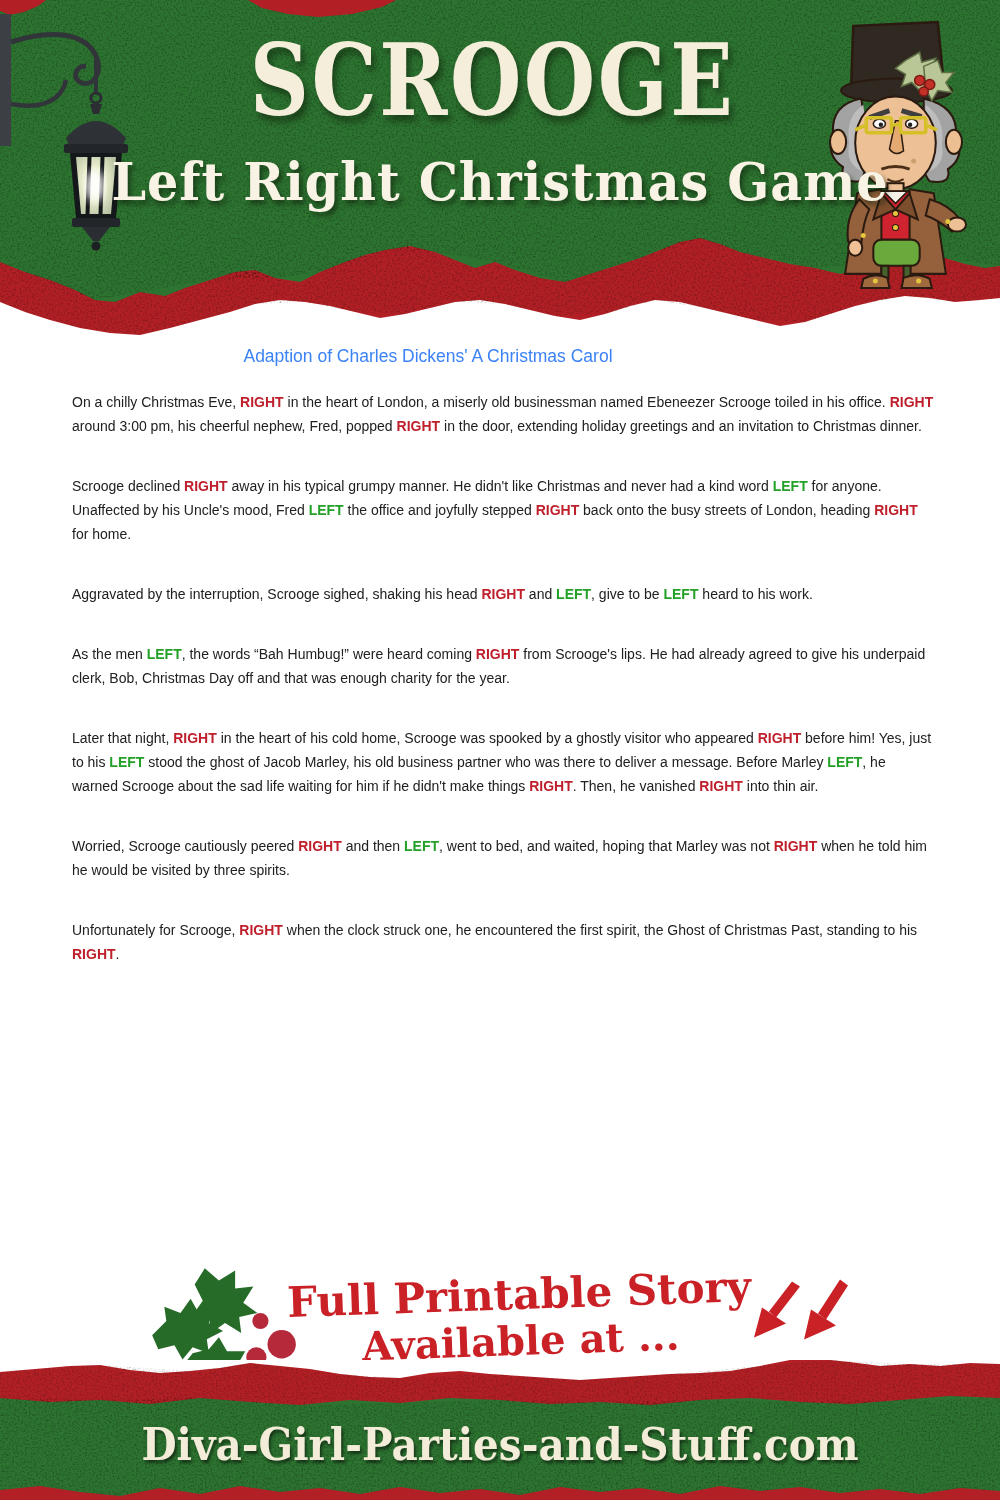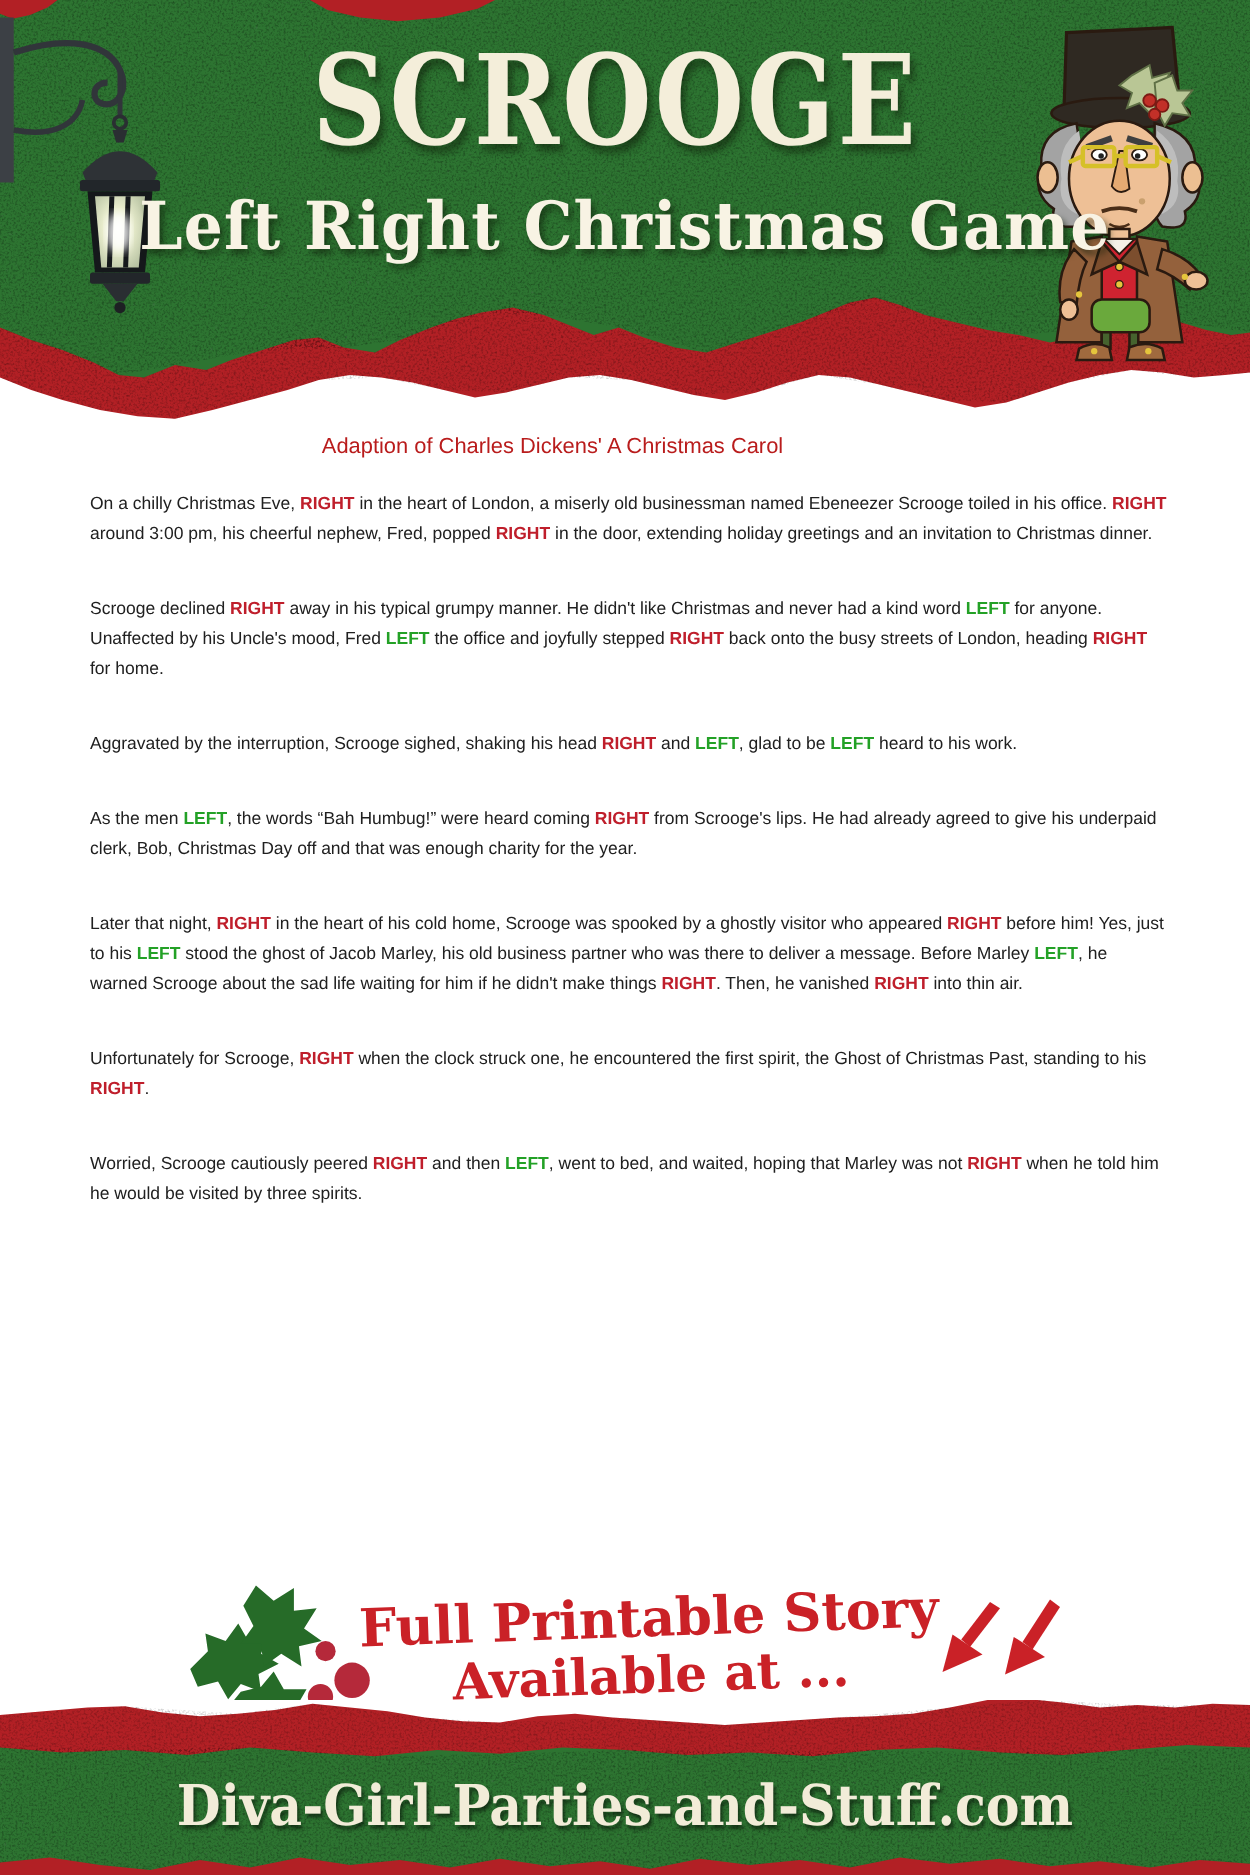--- a/index.html
+++ b/index.html
@@ -24,22 +24,22 @@
     font-family:"DejaVu Serif",serif;font-weight:bold;font-size:53px;
     color:#f8f3e4;letter-spacing:1px;line-height:1.1;
     text-shadow:3px 4px 5px rgba(15,30,10,.6);
     transform:scaleX(.93);transform-origin:50% 50%;
     white-space:nowrap;
   }
   .lamp-wrap{position:absolute;top:8px;left:0;width:160px;height:245px;}
   .scrooge-wrap{position:absolute;top:20px;left:822px;width:148px;height:270px;}
   
   .adaption-line{
-    position:absolute;top:346px;left:14px;width:856px;text-align:center;
-    font-size:17.5px;color:#b91c1c;
+    position:absolute;top:346px;left:0;width:856px;text-align:center;
+    font-size:17.5px;color:#3b82f6;
   }
   .story{
     position:absolute;top:390px;left:72px;width:862px;
     font-size:14px;line-height:24px;color:var(--body-text);
   }
   .story p{margin:0 0 36px 0;}
   .hl-right{color:var(--right-word);font-weight:bold;}
   .hl-left{color:var(--left-word);font-weight:bold;}
   
   .holly-wrap{position:absolute;top:1256px;left:138px;width:172px;height:134px;}
@@ -195,25 +195,25 @@
   </div>
 
   <div class="header-title">SCROOGE</div>
   <div class="header-subtitle">Left Right Christmas Game</div>
 
   <div class="adaption-line">Adaption of Charles Dickens' A Christmas Carol</div>
 
   <div class="story">
       <p><span>On a chilly Christmas Eve, </span><span class="hl-right">RIGHT</span><span> in the heart of London, a miserly old businessman named Ebeneezer Scrooge toiled in his office. </span><span class="hl-right">RIGHT</span><span> around 3:00 pm, his cheerful nephew, Fred, popped </span><span class="hl-right">RIGHT</span><span> in the door, extending holiday greetings and an invitation to Christmas dinner.</span></p>
       <p><span>Scrooge declined </span><span class="hl-right">RIGHT</span><span> away in his typical grumpy manner. He didn't like Christmas and never had a kind word </span><span class="hl-left">LEFT</span><span> for anyone.  Unaffected by his Uncle's mood, Fred </span><span class="hl-left">LEFT</span><span> the office and joyfully stepped </span><span class="hl-right">RIGHT</span><span> back onto the busy streets of London, heading </span><span class="hl-right">RIGHT</span><span> for home.</span></p>
-      <p><span>Aggravated by the interruption, Scrooge sighed, shaking his head </span><span class="hl-right">RIGHT</span><span> and </span><span class="hl-left">LEFT</span><span>, glad to be </span><span class="hl-left">LEFT</span><span> heard to his work.</span></p>
+      <p><span>Aggravated by the interruption, Scrooge sighed, shaking his head </span><span class="hl-right">RIGHT</span><span> and </span><span class="hl-left">LEFT</span><span>, give to be </span><span class="hl-left">LEFT</span><span> heard to his work.</span></p>
       <p><span>As the men </span><span class="hl-left">LEFT</span><span>, the words “Bah Humbug!” were heard coming </span><span class="hl-right">RIGHT</span><span> from Scrooge's lips. He had already agreed to give his underpaid clerk, Bob, Christmas Day off and that was enough charity for the year.</span></p>
       <p><span>Later that night, </span><span class="hl-right">RIGHT</span><span> in the heart of his cold home, Scrooge was spooked by a ghostly visitor who appeared </span><span class="hl-right">RIGHT</span><span> before him! Yes, just to his </span><span class="hl-left">LEFT</span><span> stood the ghost of Jacob Marley, his old business partner who was there to deliver a message. Before Marley </span><span class="hl-left">LEFT</span><span>, he warned Scrooge about the sad life waiting for him if he didn't make things </span><span class="hl-right">RIGHT</span><span>. Then, he vanished </span><span class="hl-right">RIGHT</span><span> into thin air.</span></p>
+      <p><span>Worried, Scrooge cautiously peered </span><span class="hl-right">RIGHT</span><span> and then </span><span class="hl-left">LEFT</span><span>, went to bed, and waited, hoping that Marley was not </span><span class="hl-right">RIGHT</span><span> when he told him he would be visited by three spirits.</span></p>
       <p><span>Unfortunately for Scrooge, </span><span class="hl-right">RIGHT</span><span> when the clock struck one, he encountered the first spirit, the Ghost of Christmas Past, standing to his </span><span class="hl-right">RIGHT</span><span>.</span></p>
-      <p><span>Worried, Scrooge cautiously peered </span><span class="hl-right">RIGHT</span><span> and then </span><span class="hl-left">LEFT</span><span>, went to bed, and waited, hoping that Marley was not </span><span class="hl-right">RIGHT</span><span> when he told him he would be visited by three spirits.</span></p>
     </div>
 
   <div class="holly-wrap">
     <svg width="172" height="134" viewBox="0 0 170 132">
       <g style="fill:var(--holly-green)">
         <path d="M14,78 L28,64 L26,50 L42,56 L52,42 L60,56 L76,50 L70,66 L84,74 L68,82 L70,96 L54,90 L44,102 L36,88 L20,92 Z"></path>
         <path d="M66,12 L80,24 L96,14 L96,32 L114,30 L104,46 L118,56 L100,60 L102,76 L86,66 L72,76 L70,58 L54,58 L64,44 L56,28 Z"></path>
         <path d="M54,96 L70,92 L80,80 L88,94 L106,94 L98,108 L108,120 L90,120 L84,132 L72,122 L56,126 L60,112 L46,106 Z"></path>
       </g>
       <g style="fill:var(--berry-red)">

